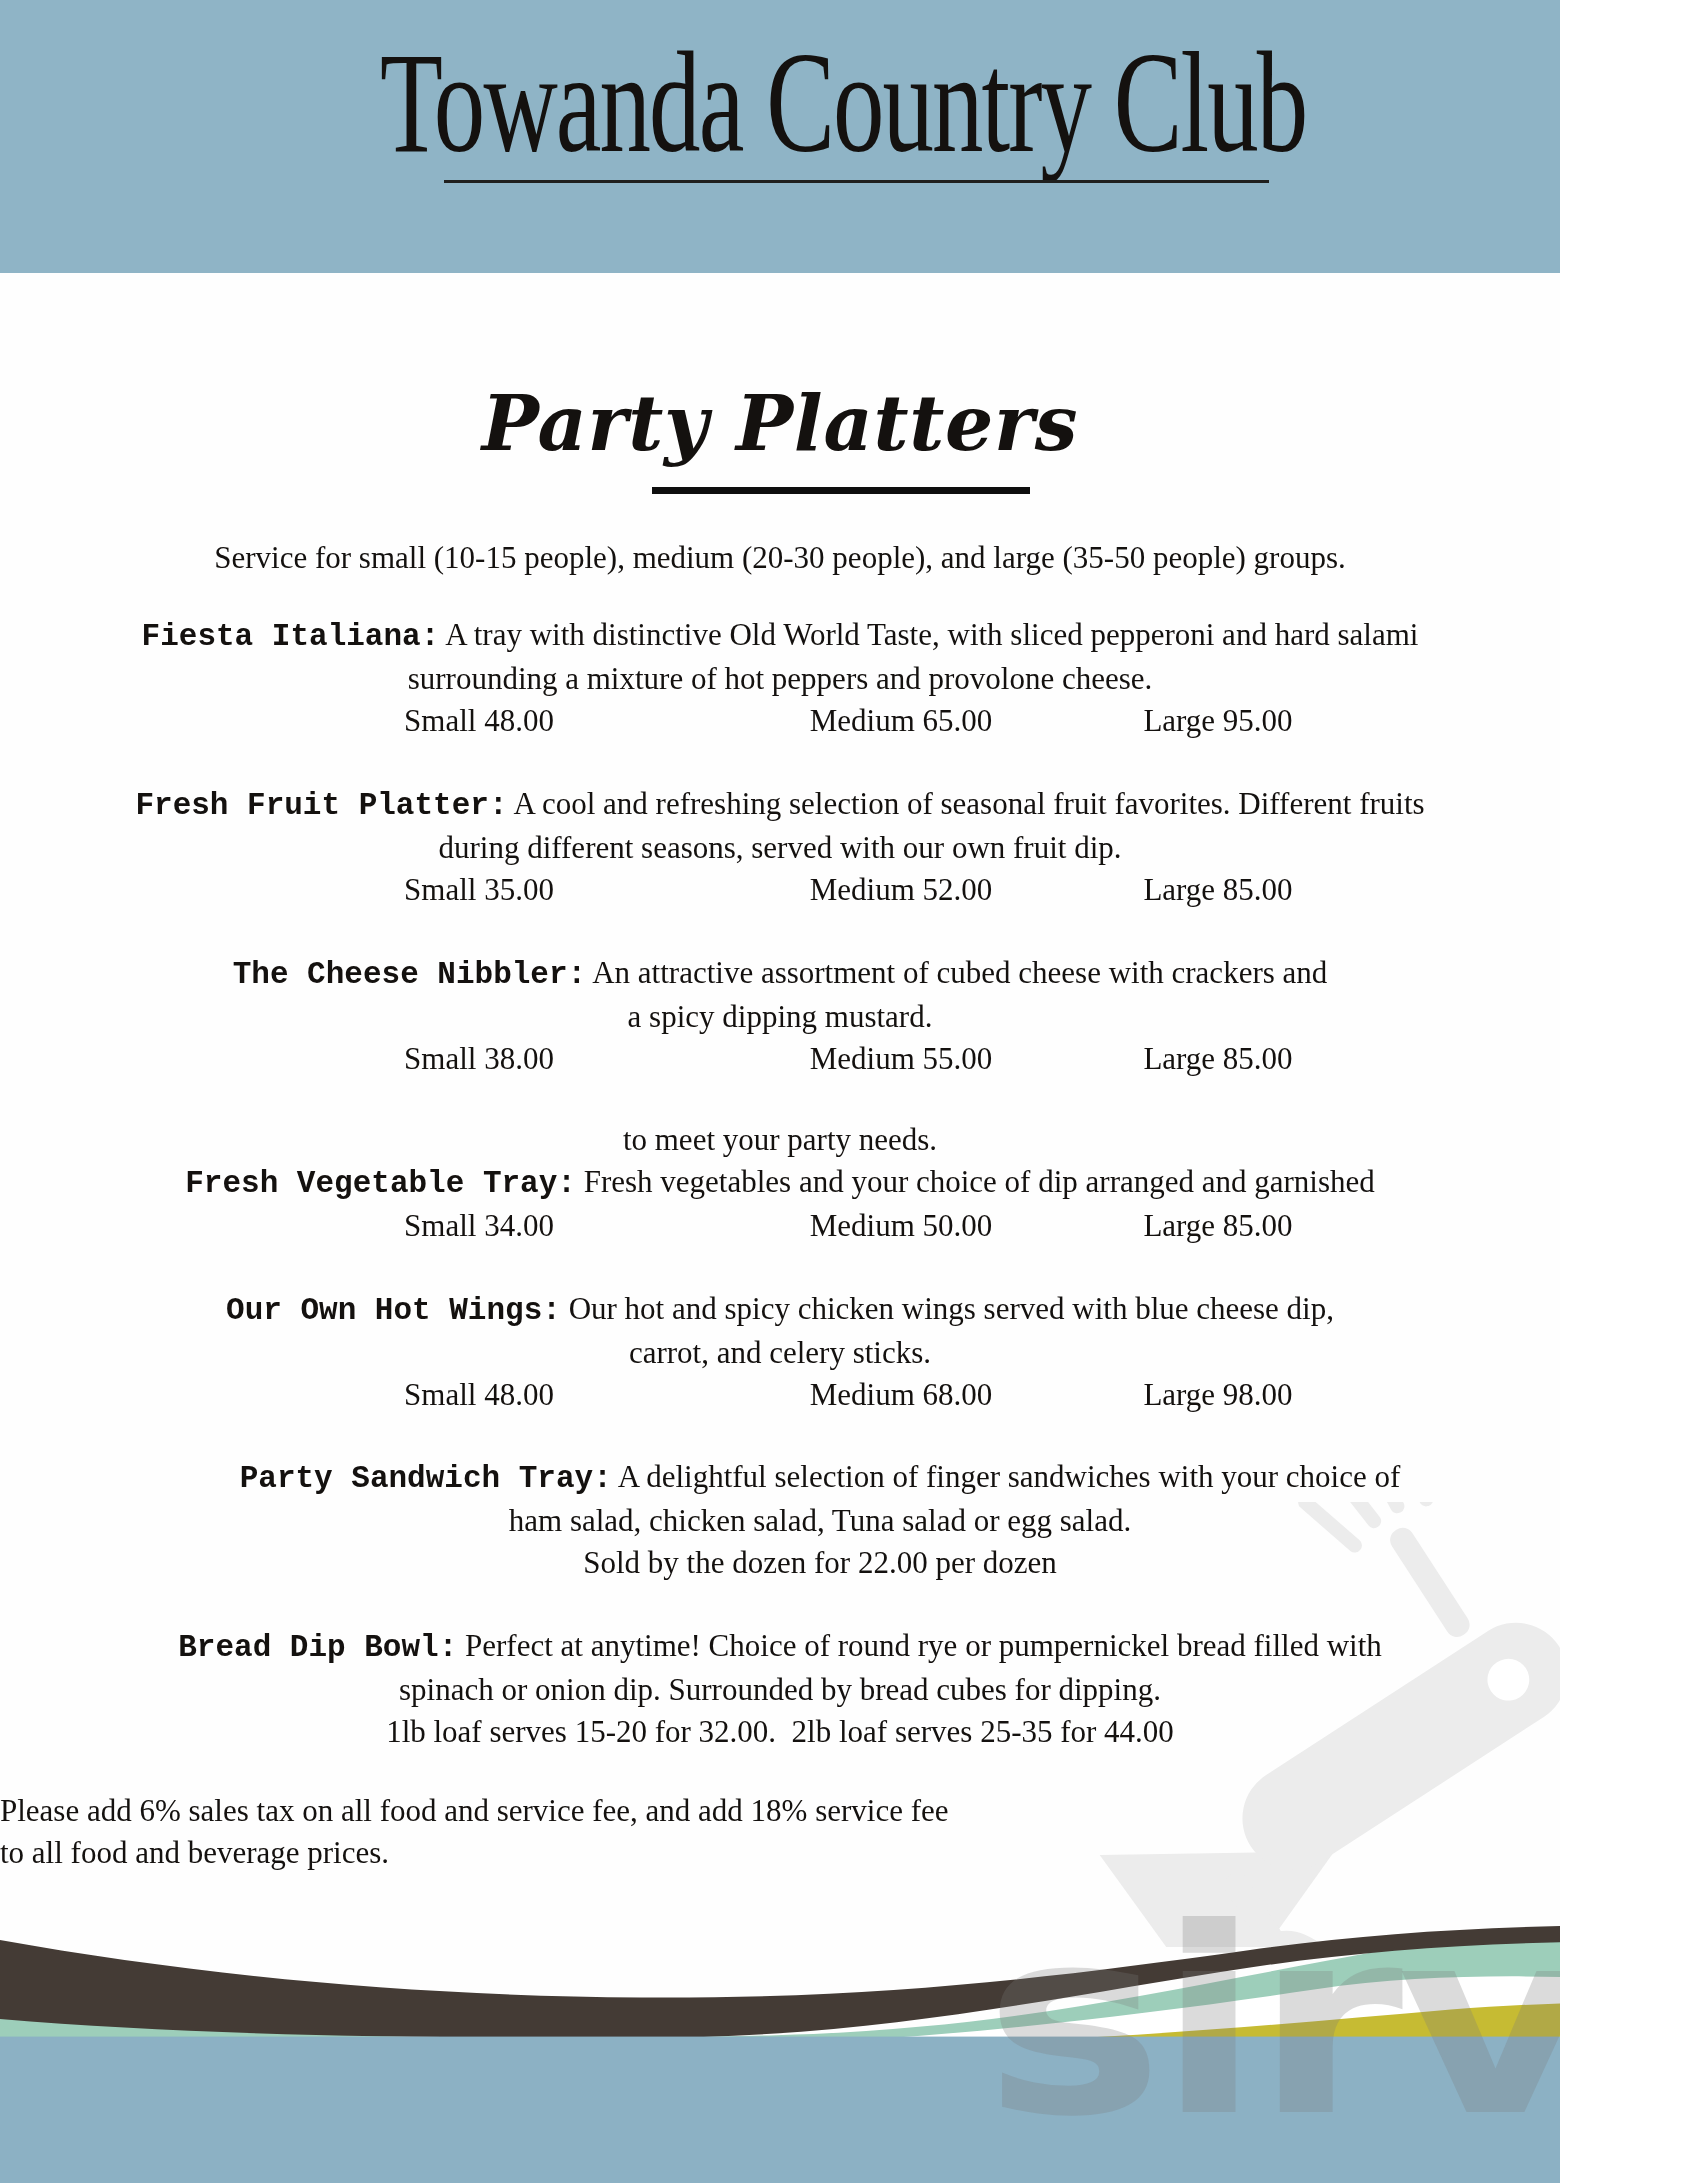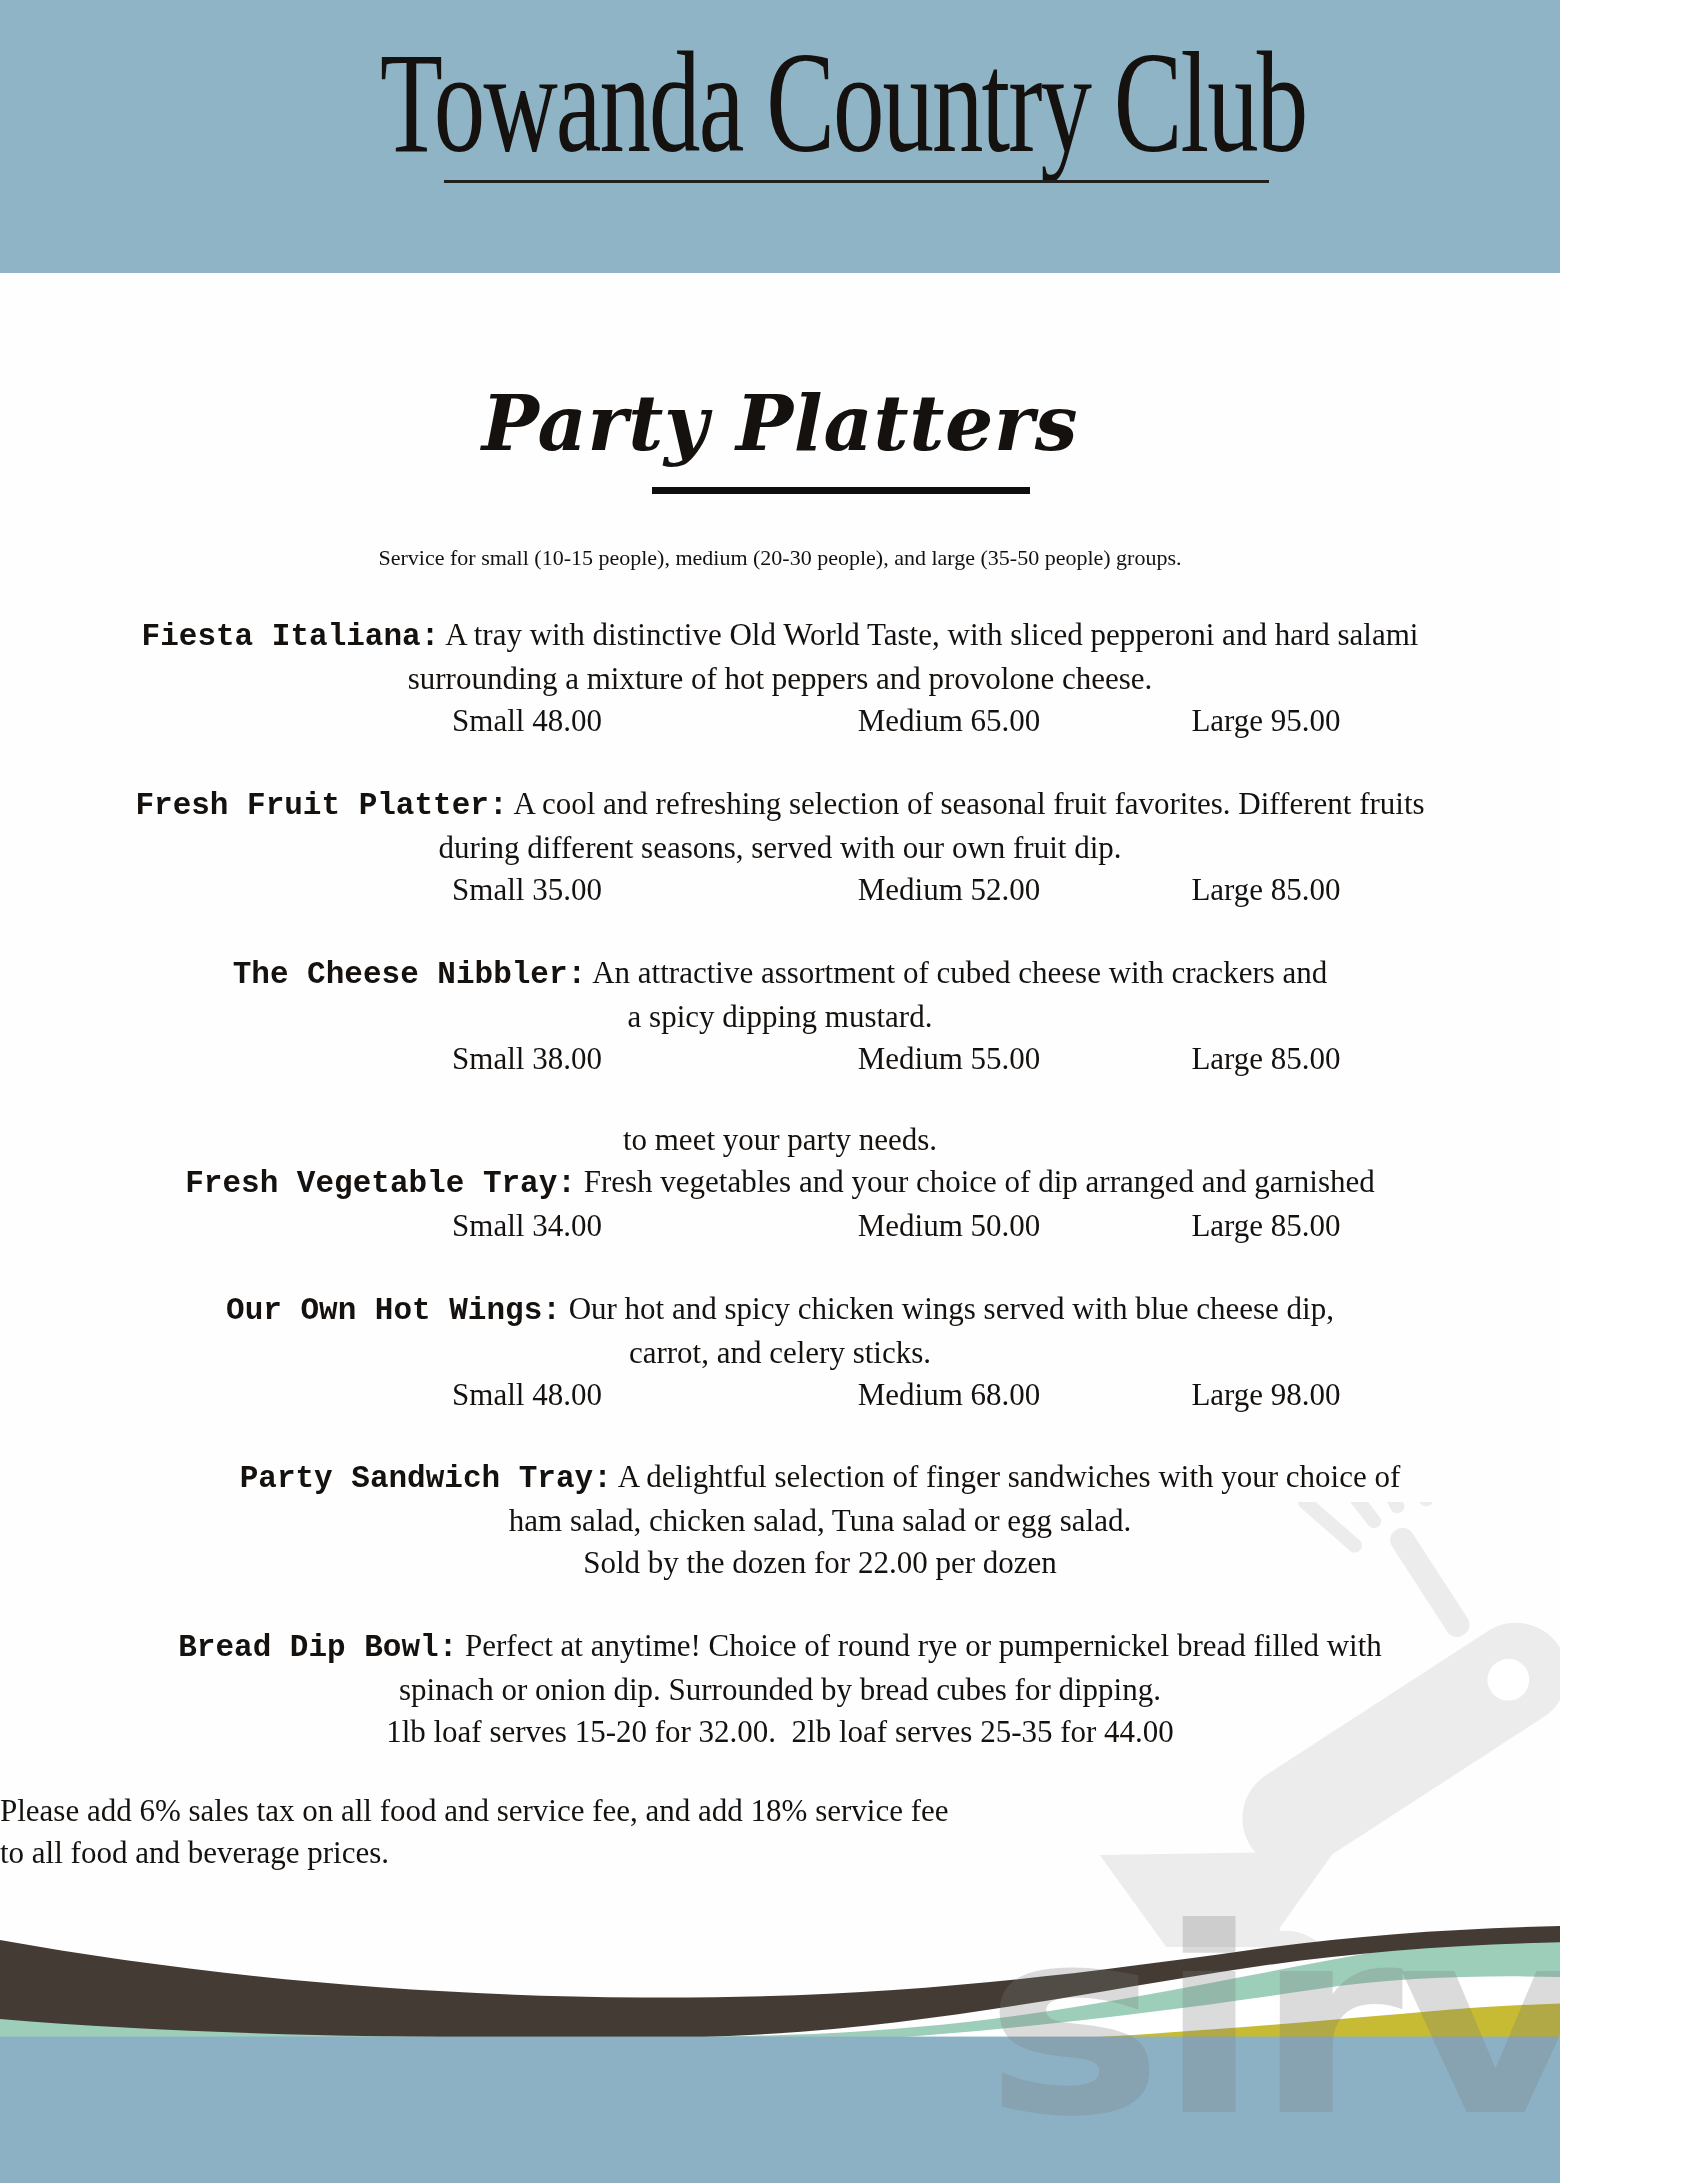--- a/index.html
+++ b/index.html
@@ -22,25 +22,25 @@
   }
   .title-underline{position:absolute;left:444px;top:180px;width:825px;height:2.7px;background:#20201e;}
   
   .script-head{
     position:absolute;left:0;top:373px;width:100%;text-align:center;
     font-family:"DejaVu Serif",serif;font-style:italic;font-weight:700;
     font-size:76px;line-height:101px;letter-spacing:0.7px;
   }
   .script-underline{position:absolute;left:652px;top:487px;width:378px;height:7.4px;background:#0e0e0e;}
   
-  .service{position:absolute;left:0;top:537px;width:100%;text-align:center;font-size:22px;line-height:42px;}
+  .service{position:absolute;left:0;top:537px;width:100%;text-align:center;font-size:31px;line-height:42px;}
   .menu{position:absolute;left:0;top:0;width:100%;z-index:2;}
   .item{position:absolute;left:0;width:100%;text-align:center;font-size:31px;line-height:42px;}
   .item .iname{font-weight:700;font-family:Liberation Mono, monospace;}
-  .prices{position:relative;height:42px;width:100%;margin-left:48px;}
+  .prices{position:relative;height:42px;width:100%;}
   .pc{position:absolute;top:0;transform:translateX(-50%);white-space:nowrap;}
   .p0{left:479px;}
   .p1{left:901px;}
   .p2{left:1218px;}
   .note{position:absolute;left:0;top:1790px;width:100%;text-align:left;font-size:31px;line-height:42px;z-index:2;}
   
   .utensils{position:absolute;left:1087px;top:1502px;width:607px;height:445px;z-index:1;}
   
   .footer{position:absolute;left:0;top:1903px;width:1687px;height:280px;z-index:3;}
   

